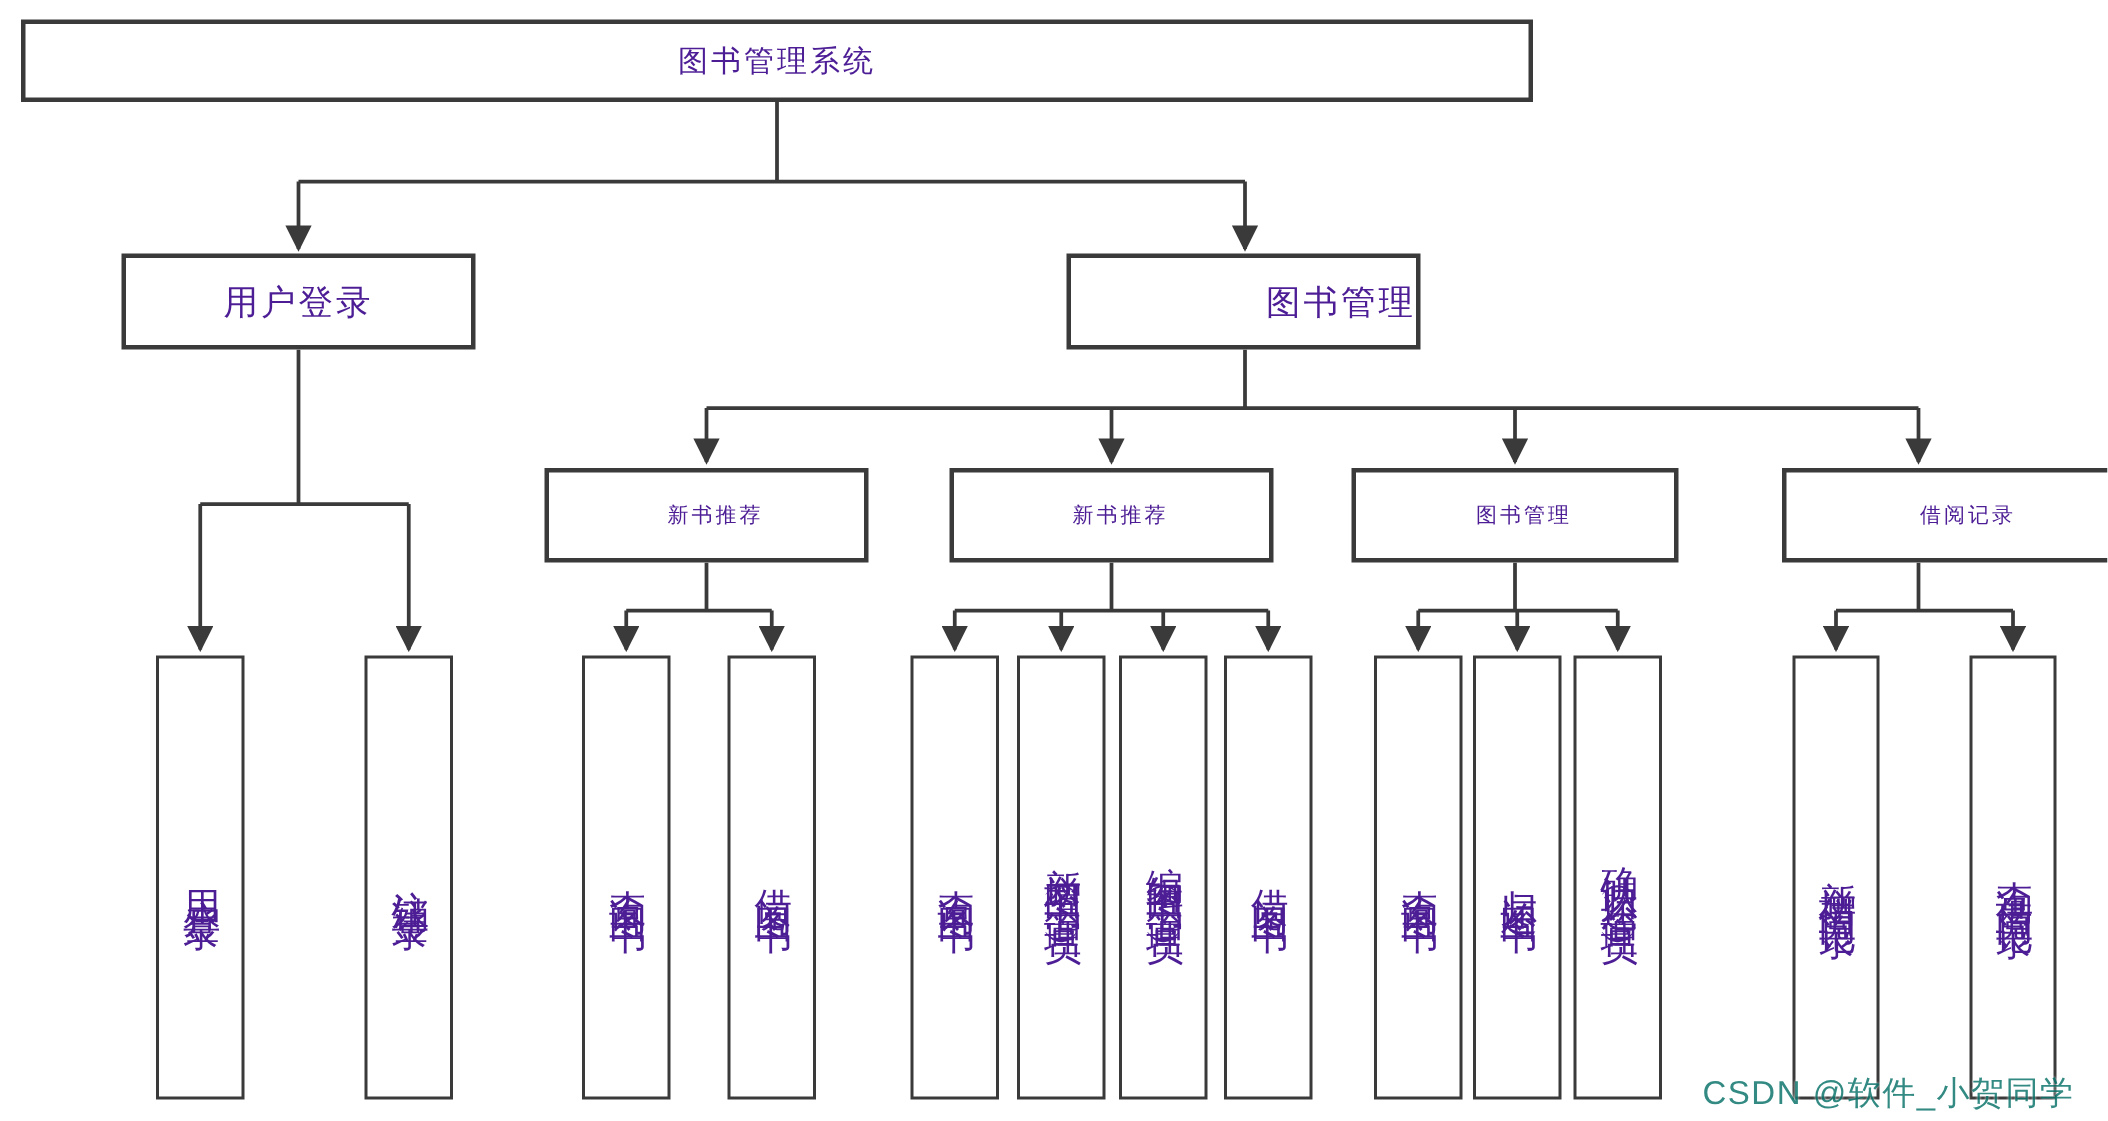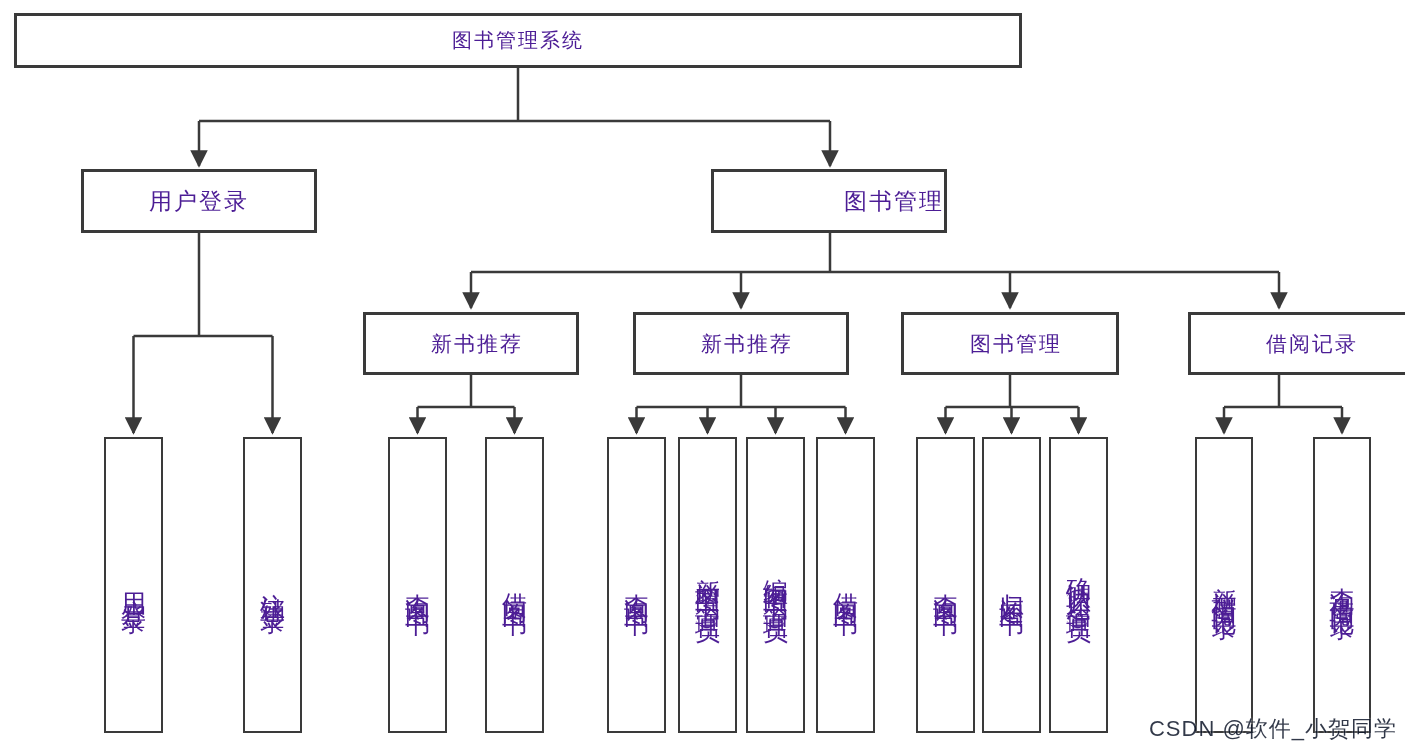--- a/index.html
+++ b/index.html
@@ -22,34 +22,34 @@
     background: #ffffff;
     border: 3px solid #3a3a3a;
     display: flex;
     align-items: center;
     justify-content: center;
     color: #4c1d95;
     white-space: nowrap;
   }
   .node.root  { font-size: 20px; letter-spacing: 2px; }
   .node.lvl2  { font-size: 23px; letter-spacing: 2px; }
-  .node.lvl3  { font-size: 21px; letter-spacing: 2px; padding-left: 12px; }
+  .node.lvl3  { font-size: 14px; letter-spacing: 2px; padding-left: 12px; }
   .node.leaf  { border-width: 2.5px; }
   .node.leaf span {
     writing-mode: vertical-rl;
     font-size: 25px;
     letter-spacing: 6px;
     line-height: 1;
   }
   .watermark {
     position: absolute;
     top: 714px;
-    right: 8px;
+    right: 22px;
     font-size: 22px;
-    color: #0f172a;
+    color: #0f766e;
     opacity: 0.85;
     text-shadow: 0 0 2px #ffffff;
     letter-spacing: 1px;
     z-index: 5;
   }
 </style>
 </head>
 <body>
 
 <div class="canvas">

